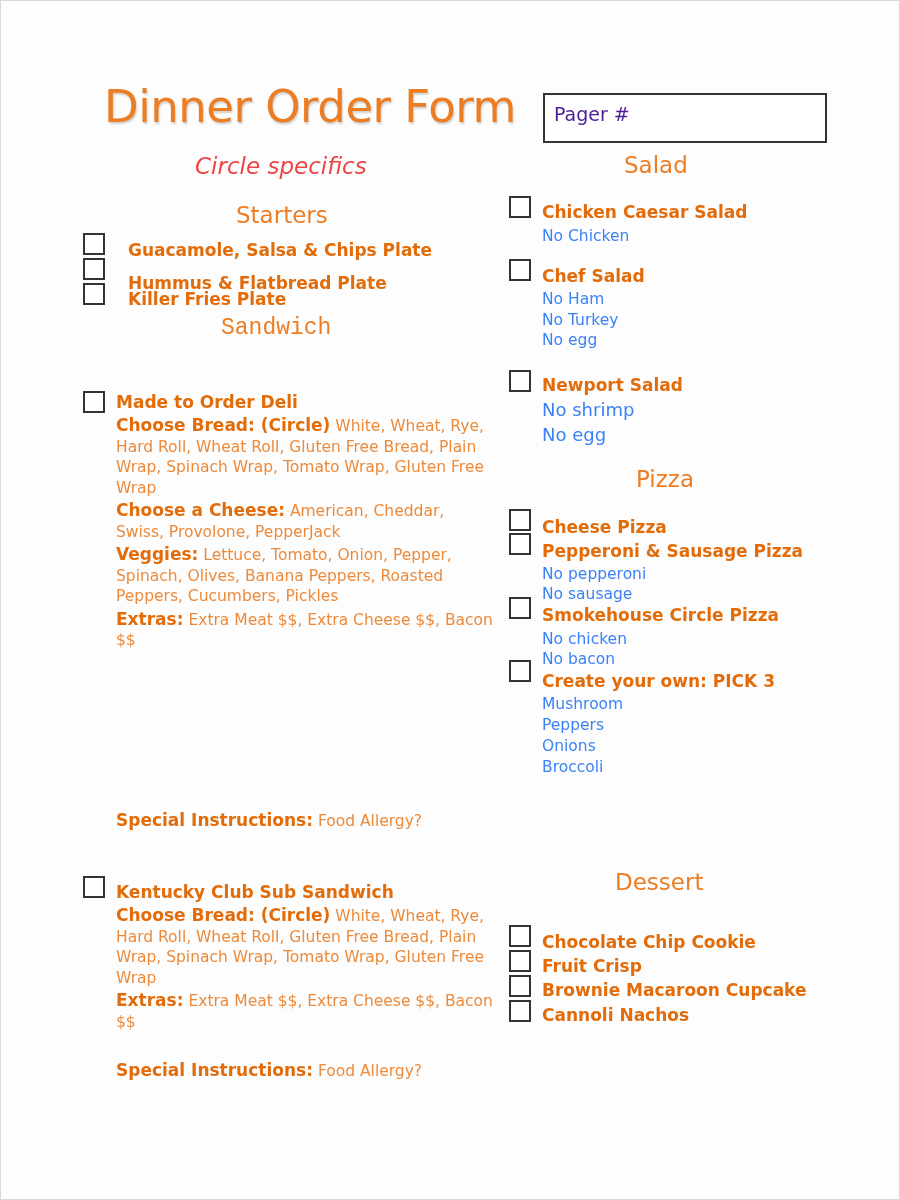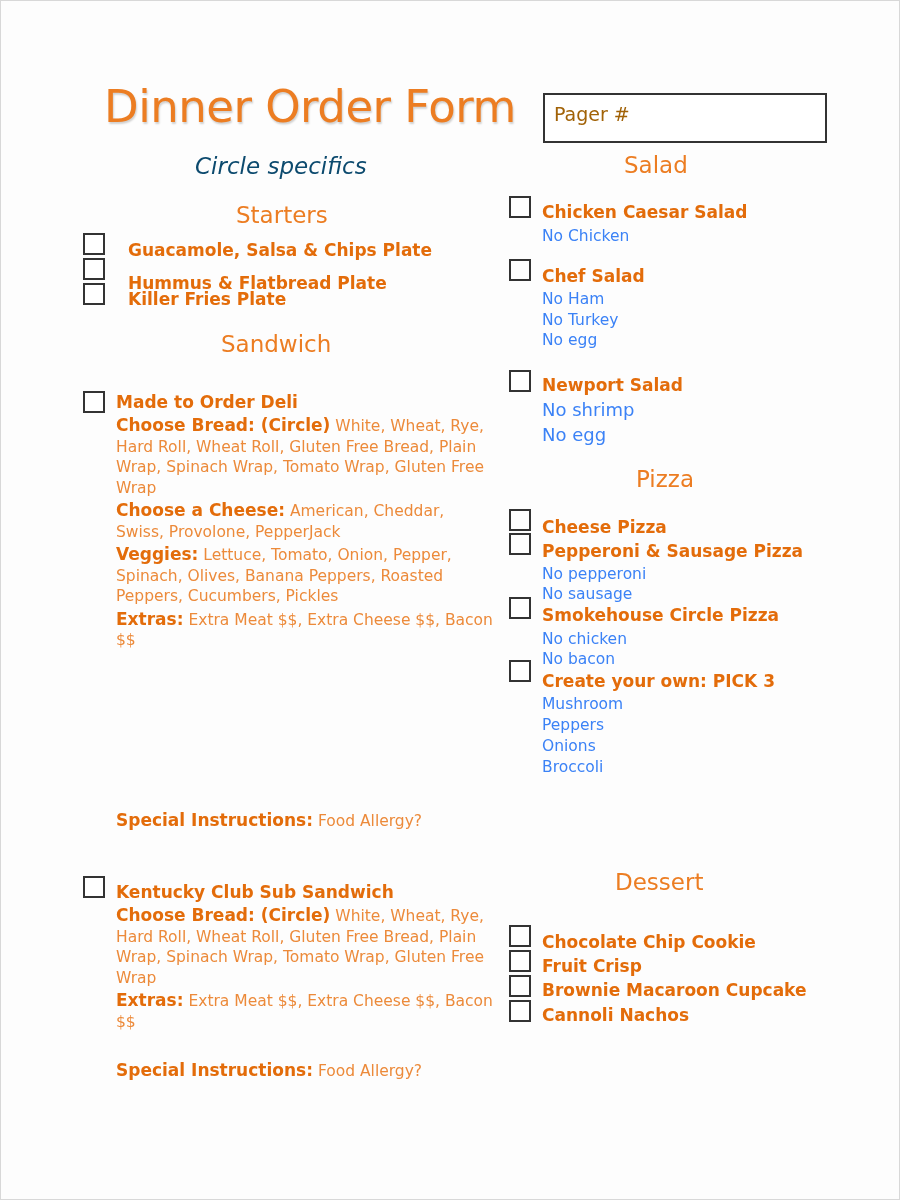--- a/index.html
+++ b/index.html
@@ -4,22 +4,22 @@
 <style>
   html, body { margin:0; padding:0; }
   body {
     width:900px; height:1200px; background:#fdfdfd; position:relative; overflow:hidden;
     font-family:"DejaVu Sans", sans-serif; color:#e36c0a;
   }
   .page { position:absolute; left:0; top:0; width:898px; height:1198px; border:1px solid #d8d8d8; }
   .abs { position:absolute; white-space:nowrap; }
   .title { left:104px; top:80px; font-size:45px; color:#ec7d22; text-shadow:1px 2px 2px rgba(0,0,0,0.18); letter-spacing:-0.5px; }
   .pager { left:543px; top:93px; width:284px; height:50px; border:2px solid #333; box-sizing:border-box; background:#fff; }
-  .pager span { position:absolute; left:9px; top:8px; font-size:19px; color:#a16207; }
-  .circle { left:195px; top:153px; font-size:23px; font-style:italic; color:#0c4a6e; }
+  .pager span { position:absolute; left:9px; top:8px; font-size:19px; color:#4c1d95; }
+  .circle { left:195px; top:153px; font-size:23px; font-style:italic; color:#ef4444; }
   .sect { font-size:23px; color:#ec7d22; }
   .cb { position:absolute; width:22px; height:22px; border:2px solid #333; box-sizing:border-box; background:#fff; }
   .item { font-size:17px; font-weight:bold; color:#e36c0a; }
   .sub { font-size:15.5px; color:#3b82f6; }
   .para { position:absolute; width:380px; font-size:15.5px; line-height:20.5px; color:#ec8a3a; white-space:normal; }
   .para b { font-size:17px; color:#e36c0a; }
   .para div { margin-bottom:2px; }
 </style>
 </head>
 <body>
@@ -33,21 +33,21 @@
 <div class="abs circle">Circle specifics</div>
 
 <div class="abs sect" style="left:236px;top:202px;">Starters</div>
 <div class="cb" style="left:83px;top:233px;"></div>
 <div class="cb" style="left:83px;top:258px;"></div>
 <div class="cb" style="left:83px;top:283px;"></div>
 <div class="abs item" style="left:128px;top:240px;">Guacamole, Salsa &amp; Chips Plate</div>
 <div class="abs item" style="left:128px;top:273px;">Hummus &amp; Flatbread Plate</div>
 <div class="abs item" style="left:128px;top:289px;">Killer Fries Plate</div>
 
-<div class="abs sect" style="left:221px;top:331px;">Sandwich</div>
+<div class="abs sect" style="left:221px;top:315px;font-family:Liberation Mono, monospace;">Sandwich</div>
 
 <div class="cb" style="left:83px;top:391px;"></div>
 <div class="abs item" style="left:116px;top:392px;">Made to Order Deli</div>
 <div class="para" style="left:116px;top:415px;">
   <div><b>Choose Bread: (Circle)</b><span> White, Wheat, Rye, Hard Roll, Wheat Roll, Gluten Free Bread, Plain Wrap, Spinach Wrap, Tomato Wrap, Gluten Free Wrap</span></div>
   <div><b>Choose a Cheese:</b><span> American, Cheddar, Swiss, Provolone, PepperJack</span></div>
   <div><b>Veggies:</b><span> Lettuce, Tomato, Onion, Pepper, Spinach, Olives, Banana Peppers, Roasted Peppers, Cucumbers, Pickles</span></div>
   <div><b>Extras:</b><span> Extra Meat $$, Extra Cheese $$, Bacon $$</span></div>
 </div>
 <div class="para" style="left:116px;top:810px;">

